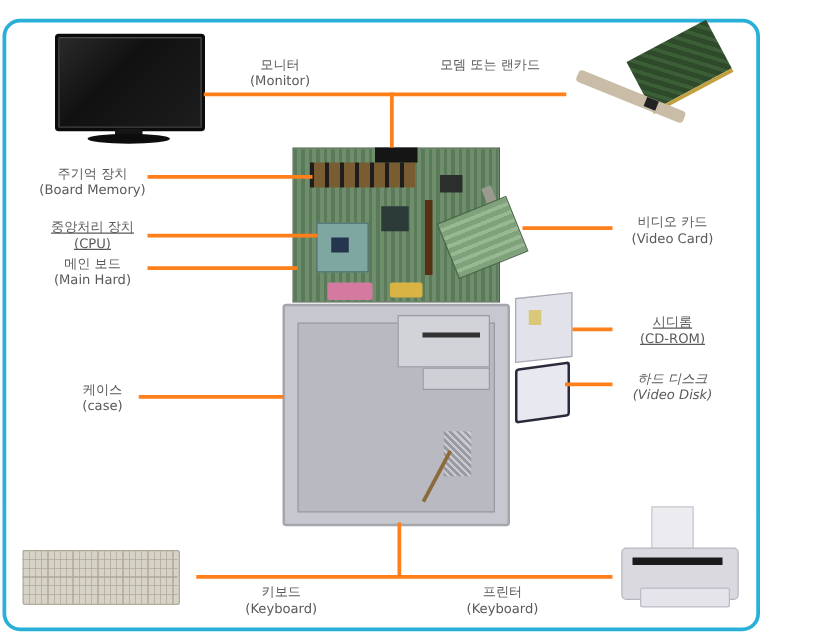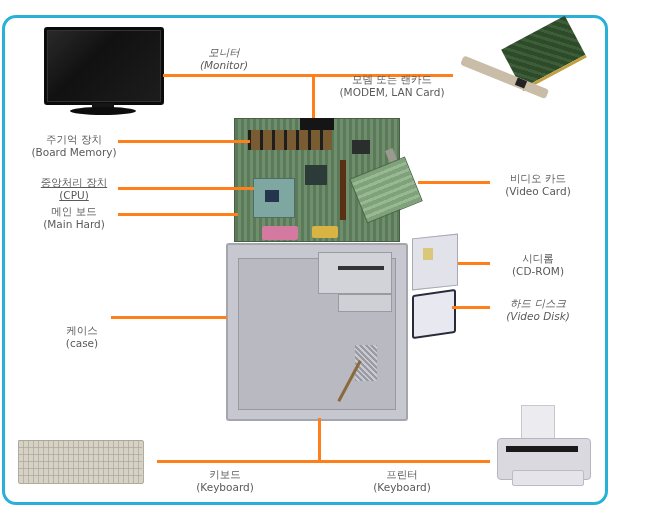--- a/index.html
+++ b/index.html
@@ -128,53 +128,52 @@
 <div class="line" style="left:118px; top:140px; width:132px; height:3px;"></div>
 <div class="line" style="left:118px; top:187px; width:136px; height:3px;"></div>
 <div class="line" style="left:118px; top:213px; width:120px; height:3px;"></div>
 <div class="line" style="left:418px; top:181px; width:72px; height:3px;"></div>
 <div class="line" style="left:458px; top:262px; width:32px; height:3px;"></div>
 <div class="line" style="left:452px; top:306px; width:38px; height:3px;"></div>
 <div class="line" style="left:111px; top:316px; width:116px; height:3px;"></div>
 <div class="line" style="left:318px; top:418px; width:3px; height:43px;"></div>
 <div class="line" style="left:157px; top:460px; width:333px; height:3px;"></div>
 
-<div class="label" style="left:224px; top:46px;font-style:italic;">
+<div class="label" style="left:224px; top:46px;">
   <span>모니터</span>
   <span>(Monitor)</span>
 </div>
-<div class="label" style="left:392px; top:46px;margin-top:27px;">
+<div class="label" style="left:392px; top:46px;">
   <span>모뎀 또는 랜카드</span>
-  <span>(MODEM, LAN Card)</span>
 </div>
 <div class="label" style="left:74px; top:133px;">
   <span>주기억 장치</span>
   <span>(Board Memory)</span>
 </div>
 <div class="label" style="left:74px; top:176px;text-decoration:underline;">
   <span>중앙처리 장치</span>
   <span>(CPU)</span>
 </div>
 <div class="label" style="left:74px; top:205px;">
   <span>메인 보드</span>
   <span>(Main Hard)</span>
 </div>
 <div class="label" style="left:538px; top:172px;">
   <span>비디오 카드</span>
   <span>(Video Card)</span>
 </div>
-<div class="label" style="left:538px; top:252px;">
+<div class="label" style="left:538px; top:252px;text-decoration:underline;">
   <span>시디롬</span>
   <span>(CD-ROM)</span>
 </div>
 <div class="label" style="left:538px; top:297px;font-style:italic;">
   <span>하드 디스크</span>
   <span>(Video Disk)</span>
 </div>
-<div class="label" style="left:82px; top:324px;">
+<div class="label" style="left:82px; top:306px;">
   <span>케이스</span>
   <span>(case)</span>
 </div>
 <div class="label" style="left:225px; top:468px;">
   <span>키보드</span>
   <span>(Keyboard)</span>
 </div>
 <div class="label" style="left:402px; top:468px;">
   <span>프린터</span>
   <span>(Keyboard)</span>

